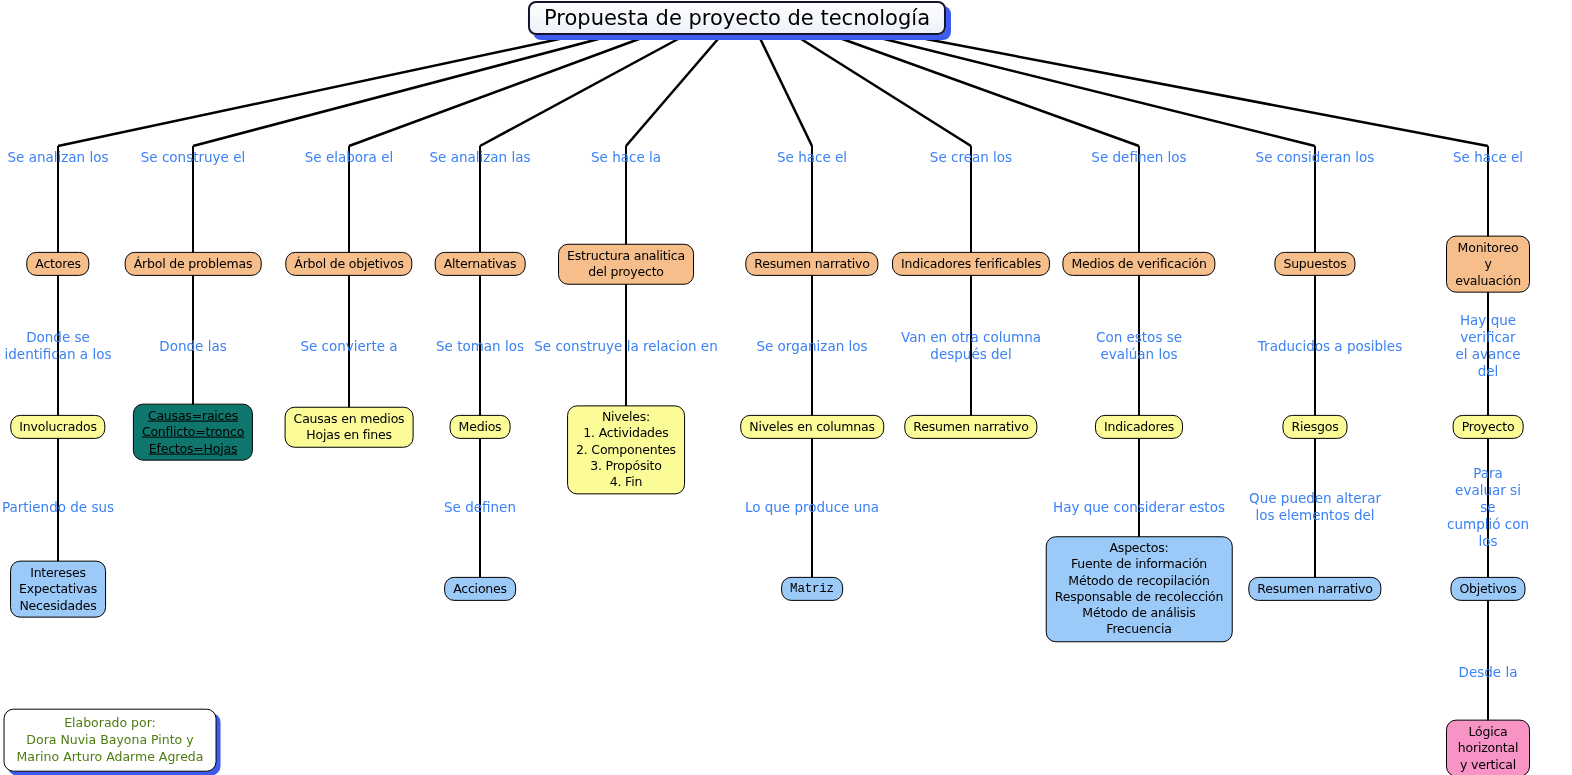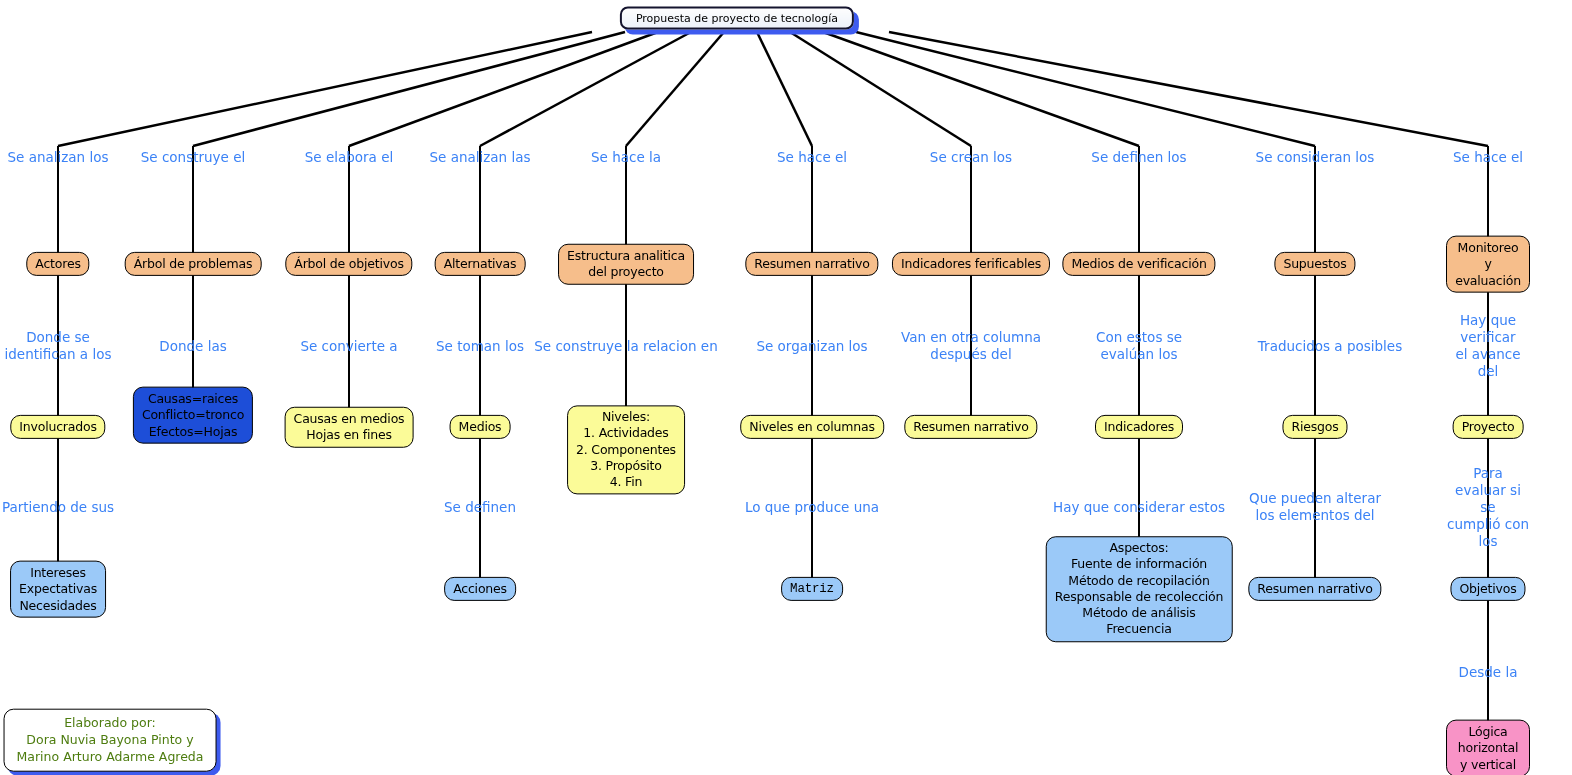--- a/index.html
+++ b/index.html
@@ -46,21 +46,21 @@
   }
   .title-box{
     position:absolute;
     left:737px;top:18px;
     transform:translate(-50%,-50%);
     background:linear-gradient(#fdfdfd,#edf2fa);
     border:2px solid #14142e;
     border-radius:8px;
     box-shadow:5px 5px 0 var(--shadow-blue);
     padding:3px 14px;
-    font-size:11px;
+    font-size:21px;
     white-space:nowrap;
     color:#000;
     z-index:3;
   }
   .credit-box{
     position:absolute;
     left:110px;top:740px;
     transform:translate(-50%,-50%);
     background:#ffffff;
     border:1.6px solid #000;
@@ -112,21 +112,21 @@
     <div class="link-label" style="left: 58px; top: 346px;">Donde se
 identifican a los</div>
     <div class="map-node" style="left: 58px; top: 427px; background: rgb(251, 251, 152);">Involucrados</div>
     <div class="link-label" style="left: 58px; top: 507px;">Partiendo de sus</div>
     <div class="map-node" style="left: 58px; top: 589px; background: rgb(155, 201, 248);">Intereses
 Expectativas
 Necesidades</div>
     <div class="link-label" style="left: 193px; top: 157px;">Se construye el</div>
     <div class="map-node" style="left: 193px; top: 264px; background: rgb(246, 190, 139);">Árbol de problemas</div>
     <div class="link-label" style="left: 193px; top: 346px;">Donde las</div>
-    <div class="map-node" style="left: 193px; top: 415px; background: #1d4ed8;">Causas=raices
+    <div class="map-node" style="left: 193px; top: 432px; background: #0f766e; text-decoration: underline;">Causas=raices
 Conflicto=tronco
 Efectos=Hojas</div>
     <div class="link-label" style="left: 349px; top: 157px;">Se elabora el</div>
     <div class="map-node" style="left: 349px; top: 264px; background: rgb(246, 190, 139);">Árbol de objetivos</div>
     <div class="link-label" style="left: 349px; top: 346px;">Se convierte a</div>
     <div class="map-node" style="left: 349px; top: 427px; background: rgb(251, 251, 152);">Causas en medios
 Hojas en fines</div>
     <div class="link-label" style="left: 480px; top: 157px;">Se analizan las</div>
     <div class="map-node" style="left: 480px; top: 264px; background: rgb(246, 190, 139);">Alternativas</div>
     <div class="link-label" style="left: 480px; top: 346px;">Se toman los</div>

